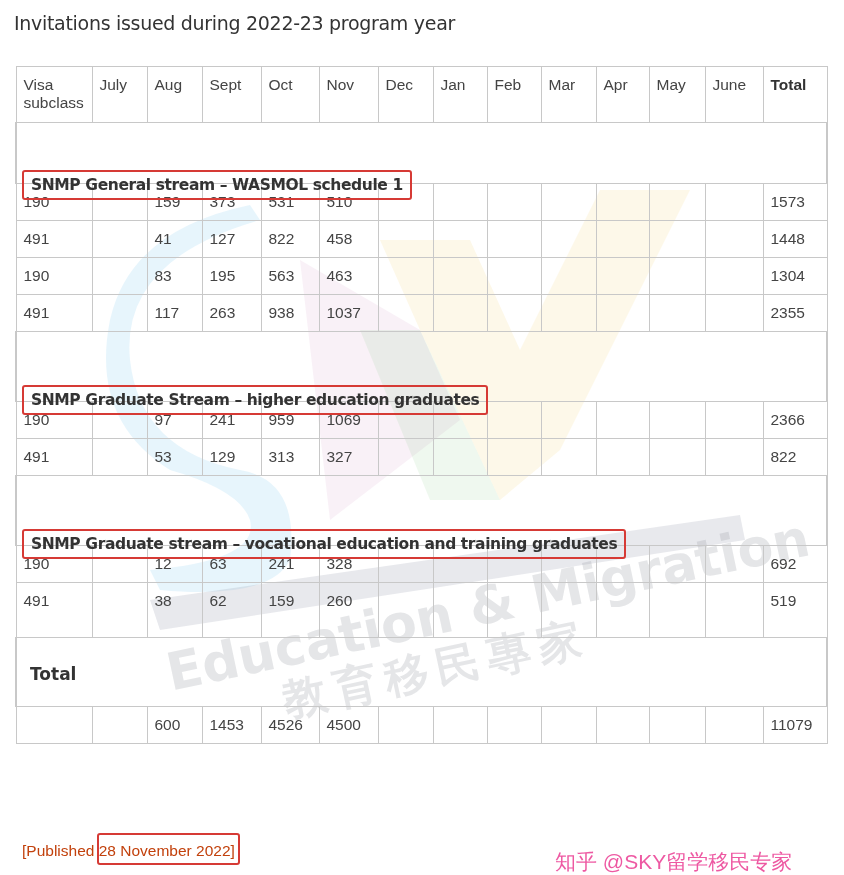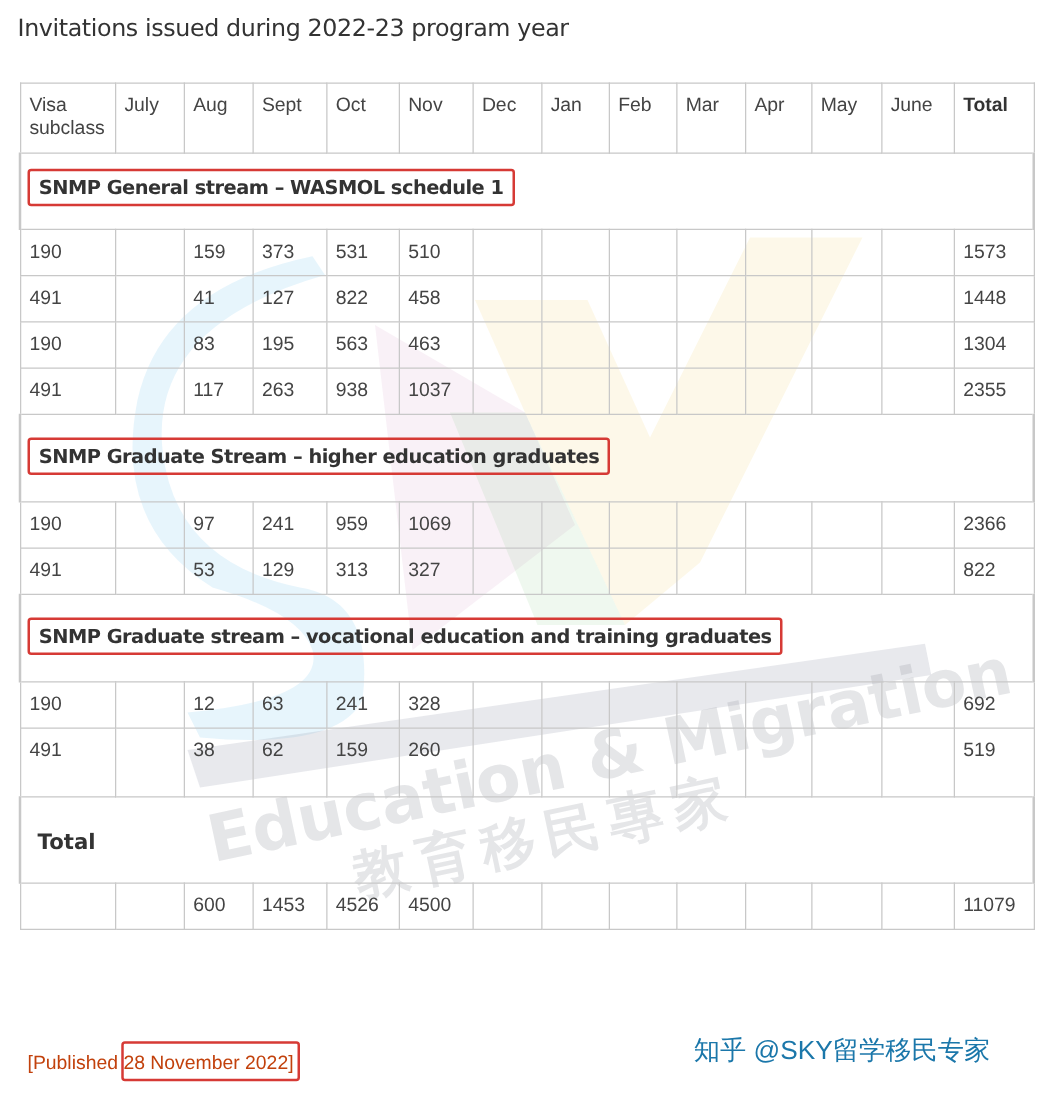--- a/index.html
+++ b/index.html
@@ -25,36 +25,36 @@
   table.inv thead th.total-h { font-weight: bold; color: #333; }
   tr.data-row td { height: 27px; }
   tr.section-row td {
     border-left: 2px solid #c8c8c8; border-right: 2px solid #c8c8c8;
     height: 60px; padding: 0; position: relative;
   }
   .section-label {
     position: absolute; left: 5px;
     font-family: "DejaVu Sans", sans-serif; font-weight: bold; font-size: 15.5px;
     color: #333; padding: 4px 7px 4px 7px; border: 2.5px solid #d63a35;
-    border-radius: 3px; white-space: nowrap; letter-spacing: -0.4px;
+    border-radius: 3px; white-space: nowrap; letter-spacing: -0.4px; margin-top: 35px;
   }
   tr.total-row td { height: 68px; position: relative; padding: 0; }
   .total-label {
     position: absolute; left: 13px; top: 26px;
     font-family: "DejaVu Sans", sans-serif; font-weight: bold; font-size: 17px; color: #333;
   }
   .published {
     position: absolute; left: 22px; top: 842px; font-size: 15.5px; color: #c2410c;
   }
   .pub-date {
     position: absolute; left: 97px; top: 833px; width: 143px; height: 32px;
     border: 2.5px solid #d63a35; border-radius: 3px; box-sizing: border-box;
   }
   .watermark-site {
-    position: absolute; left: 555px; top: 826px; font-size: 21px; color: #0369a1;
+    position: absolute; left: 555px; top: 848px; font-size: 21px; color: #ec4899;
     letter-spacing: 0px; opacity: 0.9;
   }
   .wm-shape { position: absolute; pointer-events: none; }
   .wm-text {
     position: absolute; pointer-events: none; color: rgba(150,155,165,0.25);
     font-family: "DejaVu Sans", sans-serif; font-weight: bold; transform: rotate(-12deg);
   }
 </style>
 </head>
 <body>

